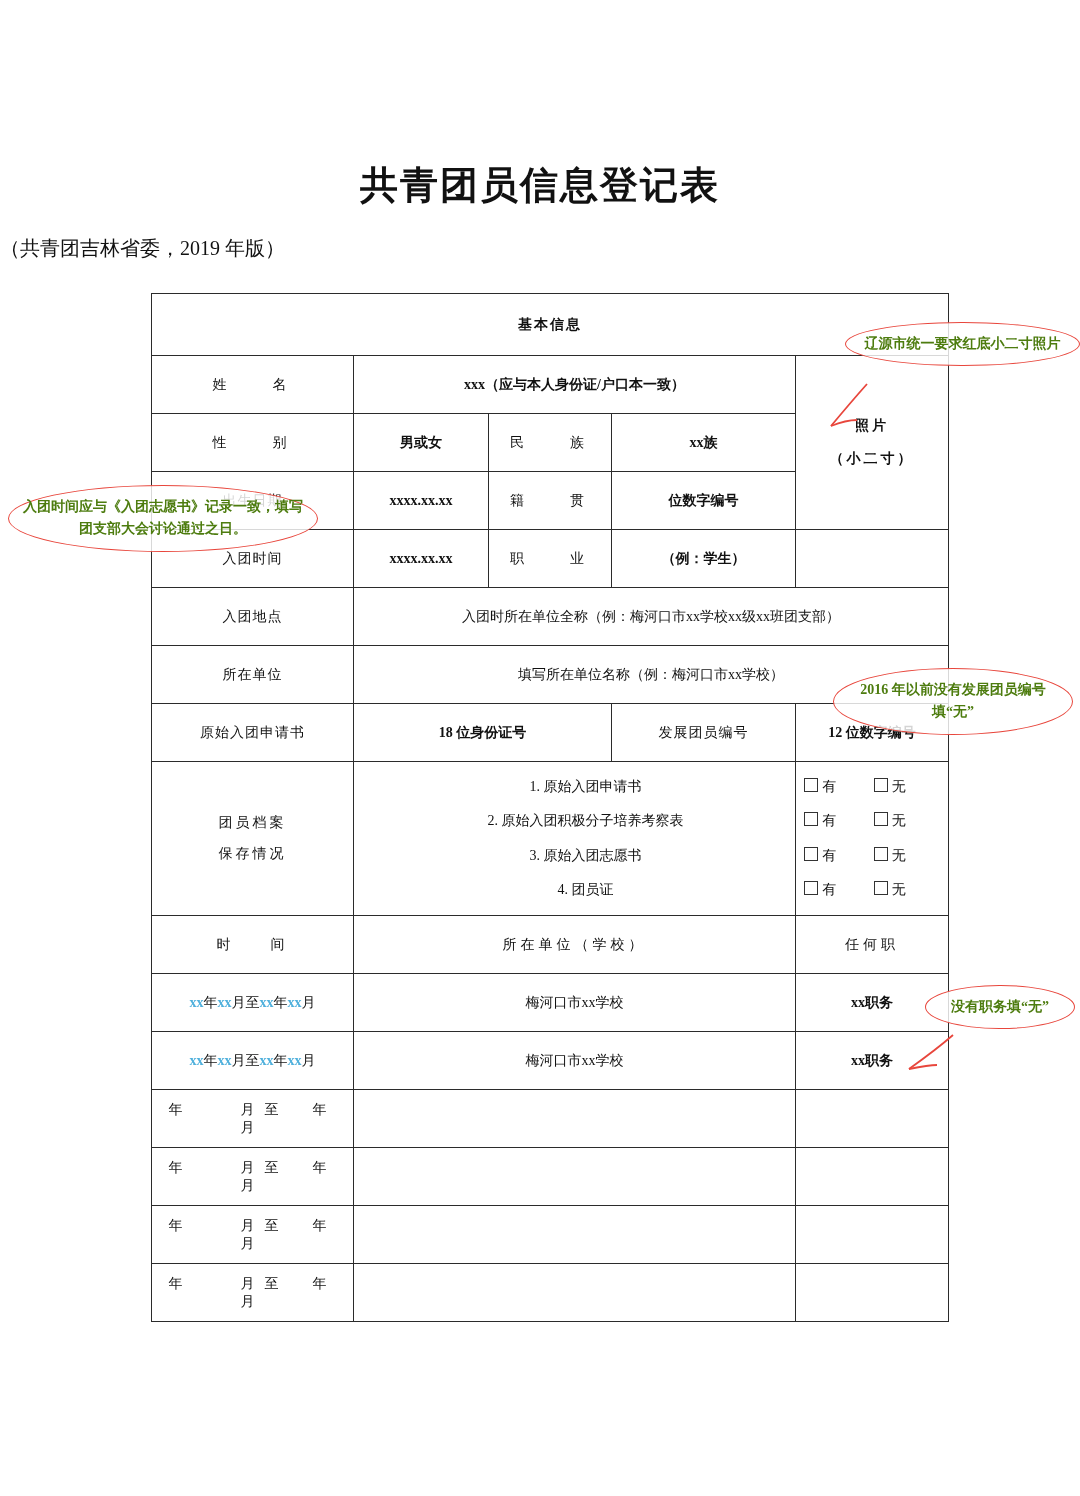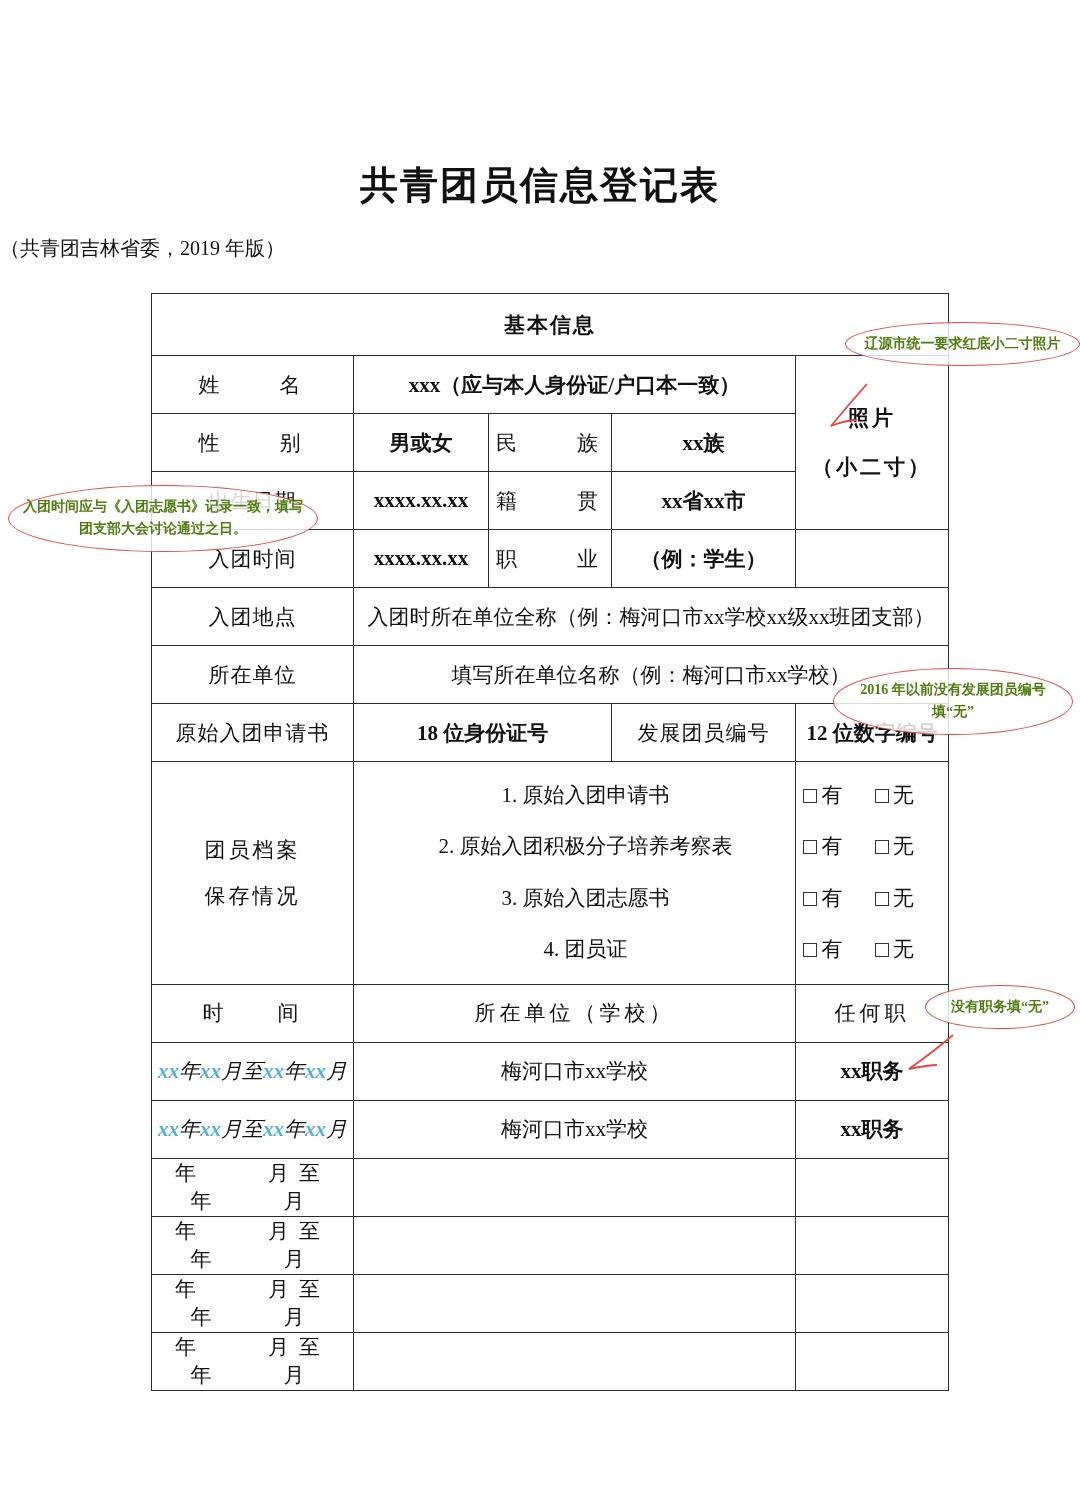--- a/index.html
+++ b/index.html
@@ -38,21 +38,21 @@
     width: 797px;
     border-collapse: collapse;
     table-layout: fixed;
   }
   table.form td {
     border: 1.5px solid #2b2b2b;
     padding: 0;
     height: 58px;
     text-align: center;
     vertical-align: middle;
-    font-size: 21px;
+    font-size: 14px;
     color: #111;
   }
   .section-head {
     font-size: 24px;
     font-weight: bold;
     letter-spacing: 2px;
     height: 62px !important;
   }
   .lbl {
     letter-spacing: 6px;
@@ -96,21 +96,21 @@
   .box {
     display: inline-block;
     width: 14px; height: 14px;
     border: 1.4px solid #333;
     margin-right: 4px;
     vertical-align: -1px;
   }
   .chk-pair { display: inline-block; width: 66px; text-align: left; }
 
   .hist-head { font-size: 20px; letter-spacing: 4px; }
-  .hist-time { font-size: 18px; font-style: italic; }
+  .hist-time { font-size: 18px; }
   .hist-time .bl { color: #4fb0dc; font-weight: bold; }
   .hist-blank { font-size: 19px; letter-spacing: 10px; }
   .unit-fill { color: #6fc1e6; font-size: 21px; }
   .post-fill { color: #2f9ed4; font-weight: bold; font-size: 18px; }
 
   
   .anno {
     position: absolute;
     color: #4d7c0f;
     font-size: 14px;
@@ -168,21 +168,21 @@
       <td class="lbl">性　　别</td>
       <td class="fill">男或女</td>
       <td class="lbl">民　　族</td>
       <td class="fill">xx族</td>
     </tr>
 
     <tr>
       <td class="lbl-tight">出生日期</td>
       <td class="fill">xxxx.xx.xx</td>
       <td class="lbl">籍　　贯</td>
-      <td class="fill">xx省xx市</td>
+      <td class="fill">位数字编号</td>
     </tr>
 
     <tr>
       <td class="lbl-tight">入团时间</td>
       <td class="fill">xxxx.xx.xx</td>
       <td class="lbl">职　　业</td>
       <td class="fill">（例：学生）</td>
       <td></td>
     </tr>
 

